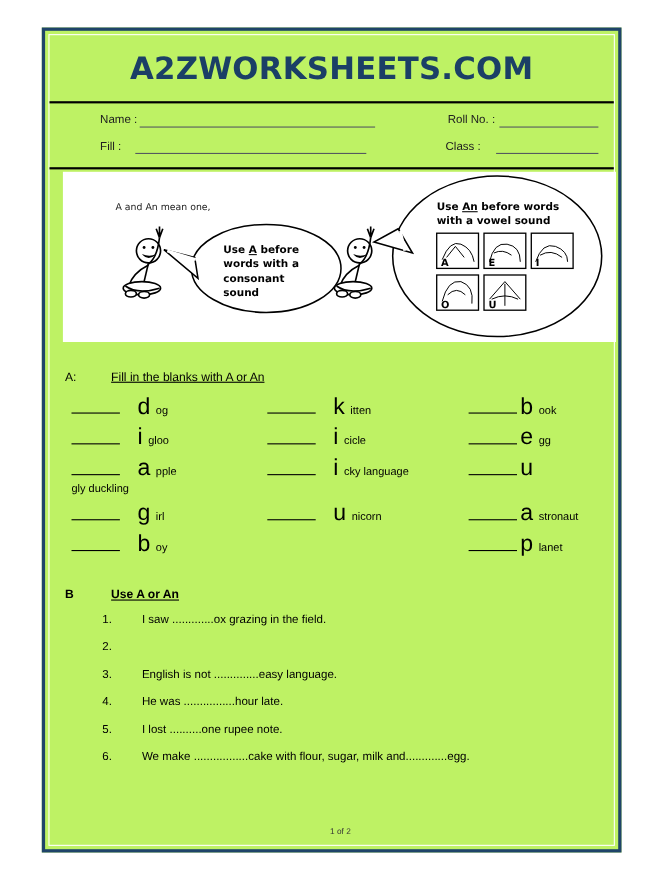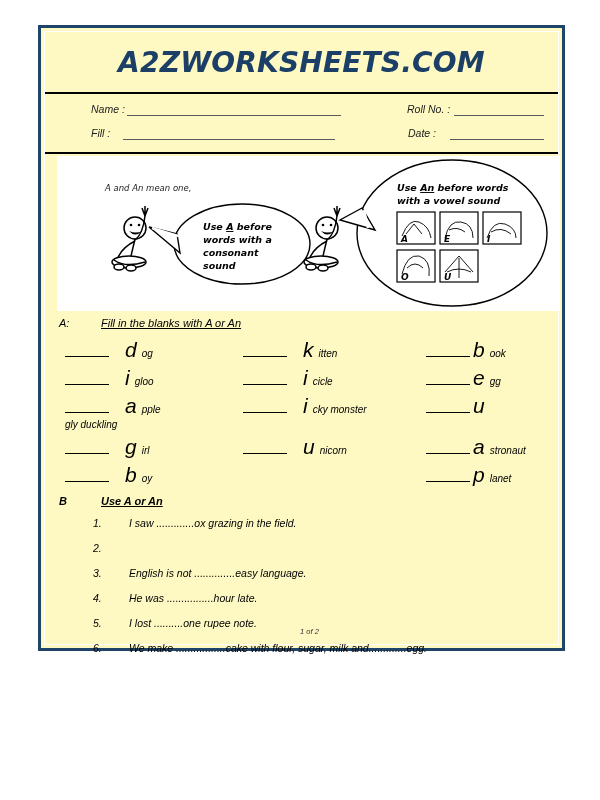--- a/index.html
+++ b/index.html
@@ -13,25 +13,24 @@
     font-family: "Liberation Sans", sans-serif;
     position: relative;
     overflow: hidden;
   }
 
   .page {
     position: absolute;
     left: 38px;
     top: 25px;
     width: 527px;
-    height: 626px;
+    height: 750px;
     border: 3px solid #1f4469;
     box-sizing: border-box;
-    background: #fef9c3;
-    font-style: italic;
+    background: #bef264;
   }
   .page-inner {
     position: absolute;
     left: 3px;
     top: 3px;
     right: 3px;
     bottom: 3px;
     border: 1px solid #ffffff;
     box-sizing: border-box;
   }
@@ -114,20 +113,21 @@
     align-items: baseline;
     font-size: 11px;
     color: #000;
     margin-bottom: 10px;
   }
   .sec-letter { width: 42px; flex: none; }
   .sec-letter.b-letter { font-weight: bold; }
   .sec-title {
     text-decoration: underline;
     font-weight: normal;
+    margin-top: 20px;
   }
   .sec-title.bold { font-weight: bold; }
 
   .word-rows { padding-left: 6px; }
   .wrow {
     display: flex;
     align-items: baseline;
     margin-bottom: 7px;
   }
   .cell {
@@ -209,21 +209,21 @@
         <span class="info-label">Name :</span>
         <span class="rule rule-name"></span>
         <span class="spacer-a"></span>
         <span class="info-label">Roll No. :</span>
         <span class="rule rule-roll"></span>
       </div>
       <div class="info-row">
         <span class="info-label">Fill :</span>
         <span class="rule rule-class"></span>
         <span class="spacer-b"></span>
-        <span class="info-label">Date :</span>
+        <span class="info-label">Class :</span>
         <span class="rule rule-date"></span>
       </div>
     </div>
 
 
     <div class="illus">
       <svg width="503" height="155" viewBox="0 0 503 155" xmlns="http://www.w3.org/2000/svg">
         <rect x="0" y="0" width="503" height="155" fill="#ffffff"></rect>
 
         <text x="48" y="35" font-family="DejaVu Sans, sans-serif" font-size="8.5" fill="#1a1a1a">A and An mean one,</text>
@@ -357,21 +357,21 @@
 
         <div class="wrow">
           <span class="cell c1">
             <span class="blank"></span>
             <span class="bigletter">a</span>
             <span class="rest">pple</span>
           </span>
           <span class="cell c2">
             <span class="blank"></span>
             <span class="bigletter">i</span>
-            <span class="rest">cky monster</span>
+            <span class="rest">cky language</span>
           </span>
           <span class="cell c3">
             <span class="blank"></span>
             <span class="bigletter tight">u</span>
           </span>
         </div>
         <div class="wrap-tail">gly duckling</div>
 
         <div class="wrow">
           <span class="cell c1">

